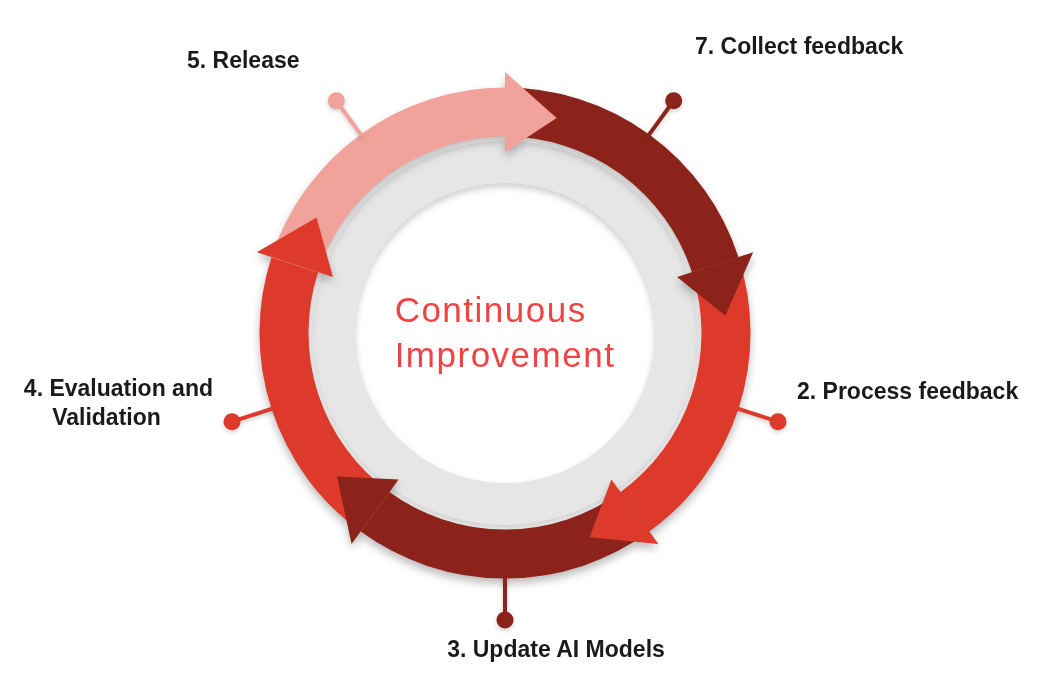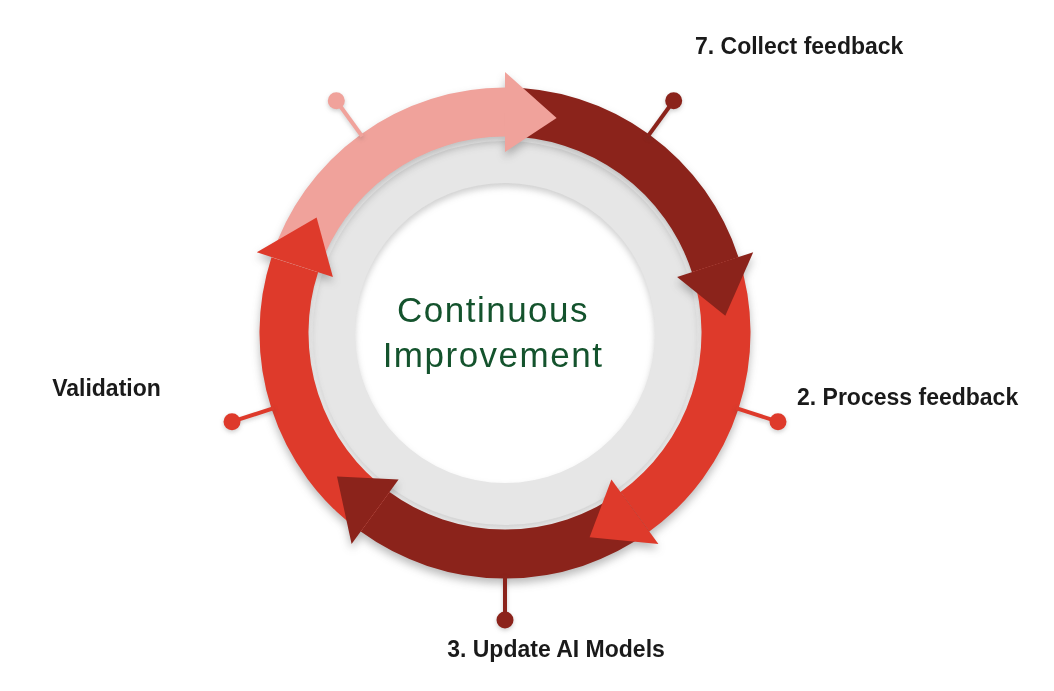--- a/index.html
+++ b/index.html
@@ -39,25 +39,25 @@
   }
   .step-label-4 {
     text-align: right;
     width: 213px;
     left: 0;
     top: 374px;
     white-space: normal;
   }
   .center-title {
     position: absolute;
-    left: 493px;
+    left: 505px;
     top: 332px;
     transform: translate(-50%, -50%);
-    text-align: center;
-    color: #14532d;
+    text-align: left;
+    color: #ef4444;
     font-size: 35px;
     font-weight: 400;
     letter-spacing: 1.5px;
     line-height: 45px;
     white-space: nowrap;
   }
   .center-title span { display: block; }
 </style>
 </head>
 <body>
@@ -102,22 +102,24 @@
     </g>
   </svg>
 
   <div class="center-title">
     <span>Continuous</span>
     <span>Improvement</span>
   </div>
 
   <div class="step-label" style="left:695px; top:32px;">7. Collect feedback</div>
 
-  <div class="step-label" style="left:797px; top:377px;margin-top:6px;">2. Process feedback</div>
+  <div class="step-label" style="left:797px; top:377px;">2. Process feedback</div>
 
   <div class="step-label" style="left:512px; top:635px; transform:translateX(-50%);margin-left:44px;">3. Update AI Models</div>
 
   <div class="step-label step-label-4">
+    <span style="display:block;">4. Evaluation and</span>
     <span style="display:block;text-align:center;">Validation</span>
   </div>
 
+  <div class="step-label" style="left:187px; top:46px;">5. Release</div>
 
 </div>
 
 </body></html>

